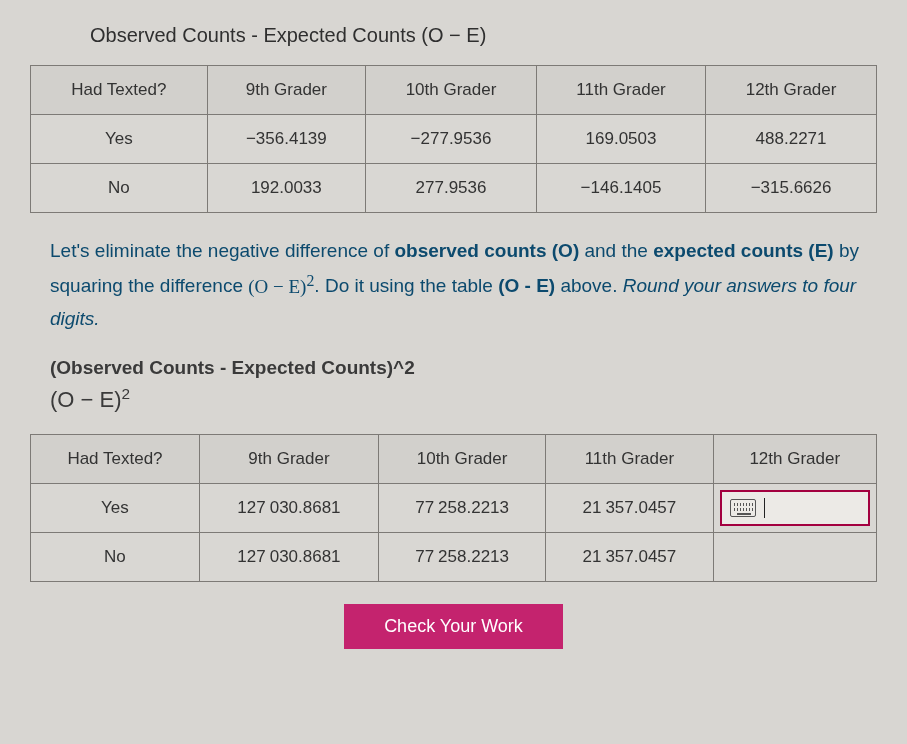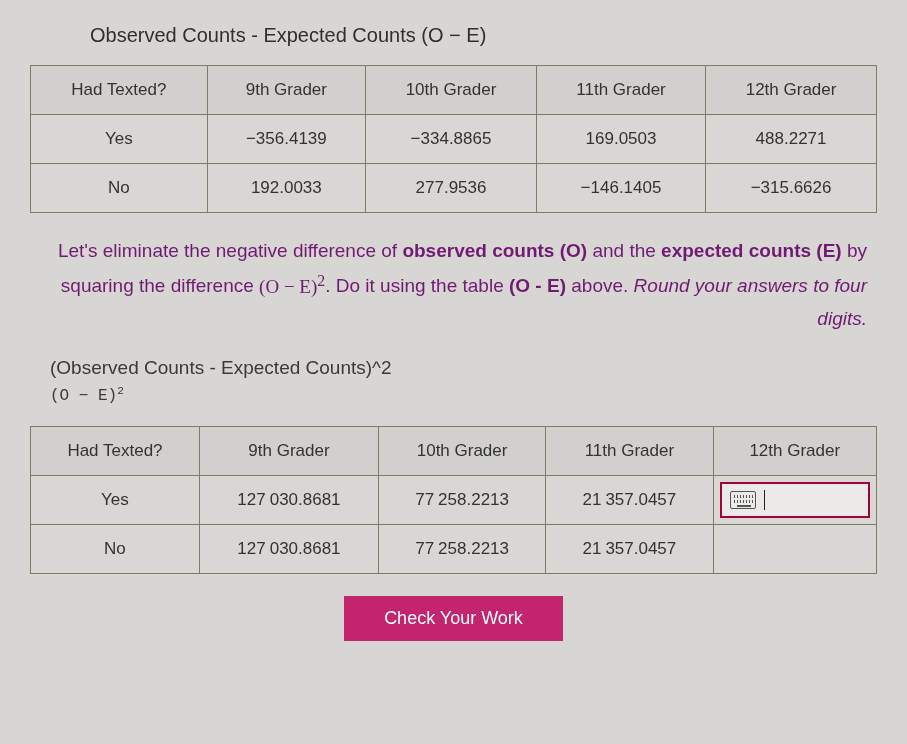--- a/index.html
+++ b/index.html
@@ -28,31 +28,30 @@
     padding: 14px 20px;
     text-align: center;
     font-size: 17px;
     color: #333;
   }
   th { font-weight: normal; background: rgba(0,0,0,0.03); }
   .instr {
     font-size: 19px;
     line-height: 1.7;
     margin: 0 10px 22px 20px;
-    color: #701a75;
-    text-align: right;
+    color: #0c4a6e;
   }
   .formula-head {
     font-size: 19px;
-    font-weight: normal;
+    font-weight: bold;
     margin: 0 0 6px 20px;
   }
   .formula {
-    font-family: Liberation Mono, monospace;
-    font-size: 16px;
+    font-family: Liberation Sans, sans-serif;
+    font-size: 22px;
     margin: 0 0 20px 20px;
   }
   .formula sup { font-size: 0.7em; }
   .minus { font-family: Liberation Sans, sans-serif; }
   .input-cell {
     position: relative;
     padding: 6px;
   }
   .input-box {
     display: flex;
@@ -100,21 +99,21 @@
       <tr>
     <th>Had Texted?</th>
     <th>9th Grader</th>
     <th>10th Grader</th>
     <th>11th Grader</th>
     <th>12th Grader</th>
   </tr>
   <tr>
     <td>Yes</td>
     <td class="minus">−356.4139</td>
-    <td class="minus">−334.8865</td>
+    <td class="minus">−277.9536</td>
     <td>169.0503</td>
     <td>488.2271</td>
   </tr>
   <tr>
     <td>No</td>
     <td>192.0033</td>
     <td>277.9536</td>
     <td class="minus">−146.1405</td>
     <td class="minus">−315.6626</td>
   </tr>

